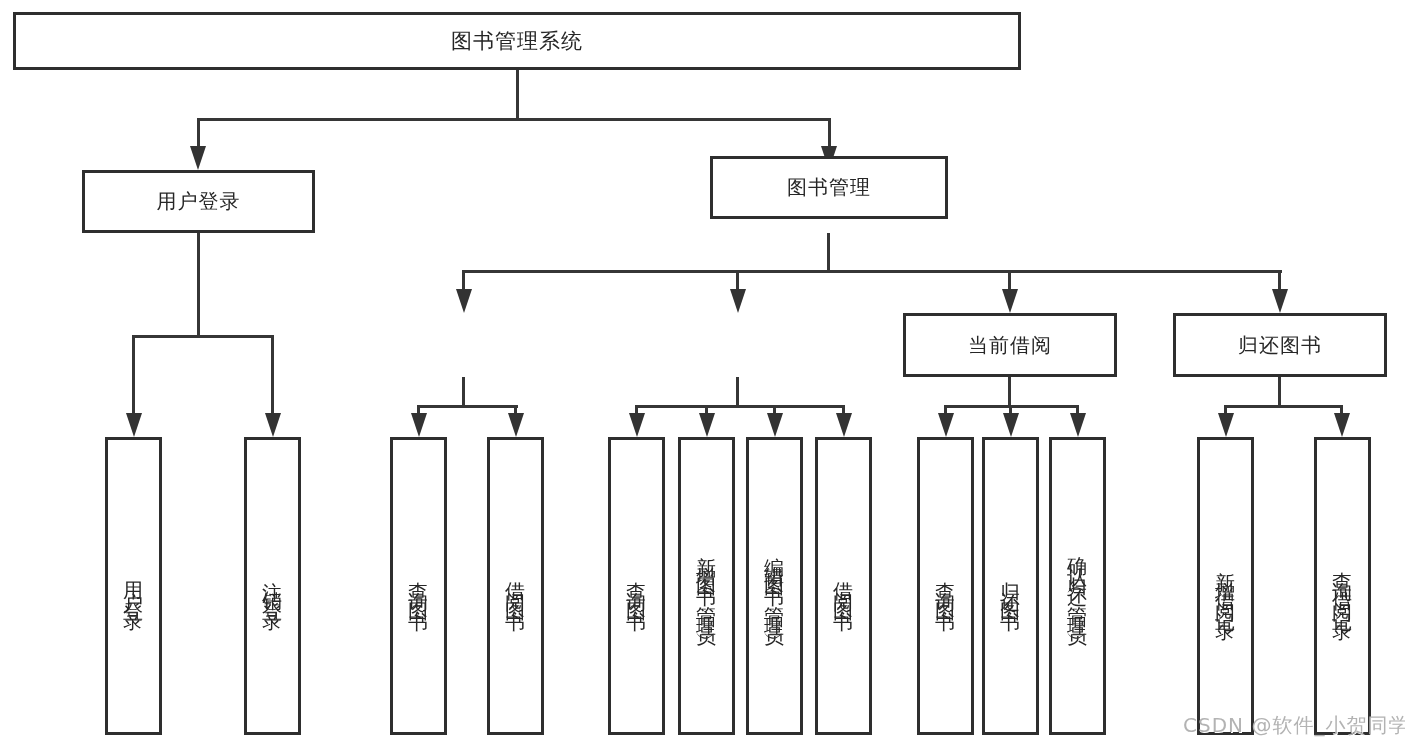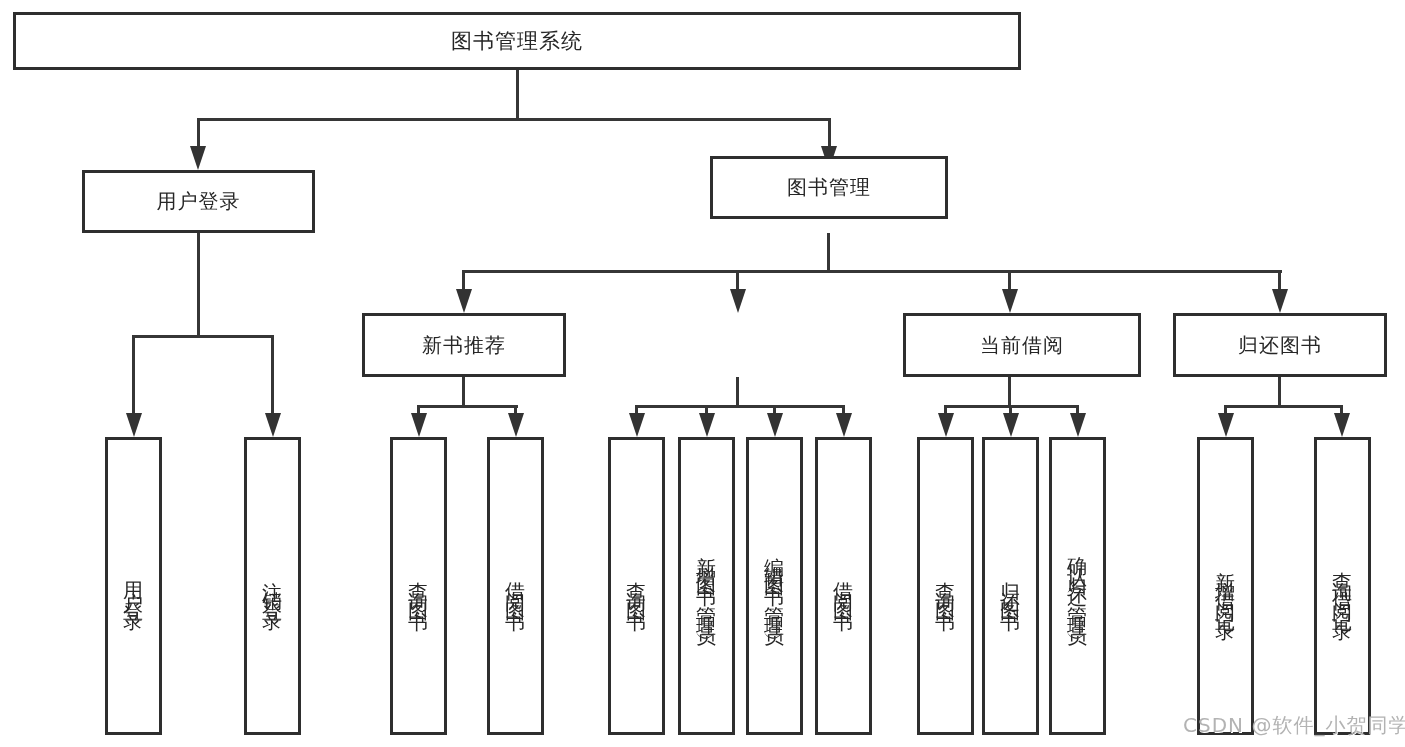--- a/index.html
+++ b/index.html
@@ -87,26 +87,23 @@
   </div>
 
   <div class="box" style="left:82px; top:170px; width:233px; height:63px;">
     <span>用户登录</span>
   </div>
 
   <div class="box" style="left:710px; top:156px; width:238px; height:63px;">
     <span>图书管理</span>
   </div>
 
-  <div class="box" style="left:362px; top:313px; width:204px; height:64px;">
-    <span>新书推荐</span>
-  </div>
-
-
-  <div class="box" style="left:903px; top:313px; width:238px; height:64px;">
+
+
+  <div class="box" style="left:903px; top:313px; width:214px; height:64px;">
     <span>当前借阅</span>
   </div>
 
   <div class="box" style="left:1173px; top:313px; width:214px; height:64px;">
     <span>归还图书</span>
   </div>
 
   <div class="vbox" style="left:105px; top:437px; width:57px; height:298px;">
     <span class="vtext">用户登录</span>
   </div>

